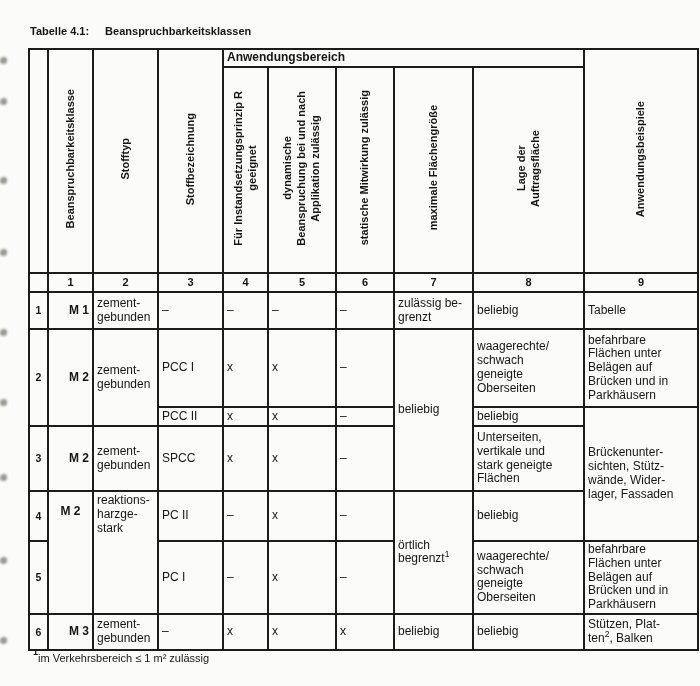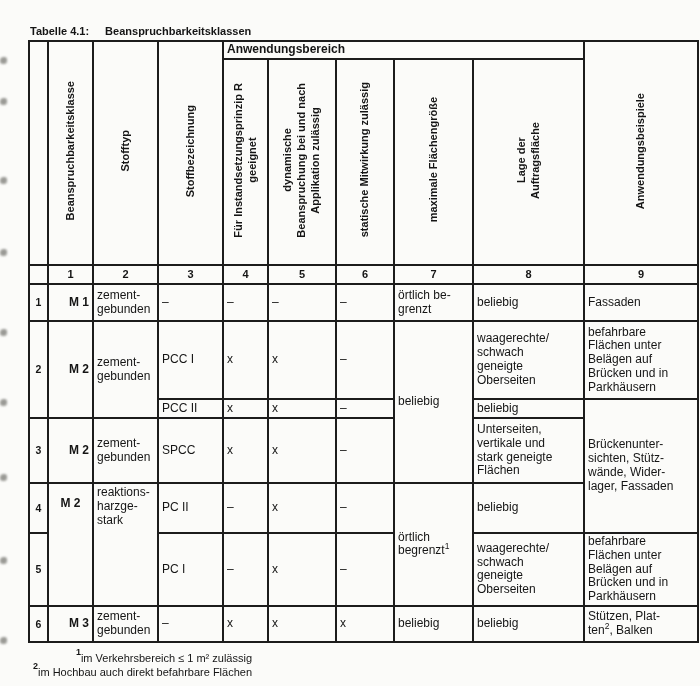--- a/index.html
+++ b/index.html
@@ -1,20 +1,20 @@
 <!DOCTYPE html>
 <html><head>
 <meta charset="utf-8">
 <style>
   html,body{margin:0;padding:0;}
   .page{position:relative;width:700px;height:686px;background:#fbfbf9;overflow:hidden;
         font-family:"Liberation Sans",sans-serif;color:#151515;}
   .title{position:absolute;left:30px;top:25px;font-size:11px;font-weight:bold;white-space:nowrap;}
   .title .gap{margin-left:16px;}
-  table.t{position:absolute;left:28px;top:40px;width:669px;border-collapse:collapse;table-layout:fixed;}
+  table.t{position:absolute;left:28px;top:48px;width:669px;border-collapse:collapse;table-layout:fixed;}
   .t td{border:2px solid #1c1c1c;padding:1px 3px;font-size:12px;line-height:1.15;
         vertical-align:middle;white-space:pre-line;overflow:hidden;text-align:left;}
   tr.rh1{height:18px;} tr.rh2{height:206px;} tr.rnum{height:19px;}
   tr.r1{height:37px;} tr.r2{height:78px;} tr.r2b{height:19px;} tr.r3{height:65px;}
   tr.r4{height:50px;} tr.r5{height:72px;} tr.r6{height:36px;}
   .ctr{text-align:center;}
   .bold{font-weight:bold;}
   .spanhead{font-size:12.5px;padding:0;}
   td.hrot{text-align:center;padding:2px 1px;}
   .rot{display:inline-block;writing-mode:vertical-rl;transform:rotate(180deg);
@@ -97,24 +97,24 @@
 
     <tr class="r1">
       <td class="num">1</td>
       <td class="kl">M 1</td>
       <td>zement-
 gebunden</td>
       <td class="ctr">–</td>
       <td class="ctr">–</td>
       <td class="ctr">–</td>
       <td class="ctr">–</td>
-      <td>örtlich be-
+      <td>zulässig be-
 grenzt</td>
       <td>beliebig</td>
-      <td>Fassaden</td>
+      <td>Tabelle</td>
     </tr>
 
     <tr class="r2">
       <td rowspan="2" class="num">2</td>
       <td rowspan="2" class="kl">M 2</td>
       <td rowspan="2">zement-
 gebunden</td>
       <td class="ctr">PCC I</td>
       <td class="ctr">x</td>
       <td class="ctr">x</td>
@@ -202,16 +202,15 @@
       <td>beliebig</td>
       <td>beliebig</td>
       <td><span>Stützen, Plat-
 ten</span><sup>2</sup><span>, Balken</span></td>
     </tr>
   </tbody>
     </table>
 
   <div class="footnotes">
     <div class="fn"><sup>1</sup><span>im Verkehrsbereich ≤ 1 m² zulässig</span></div>
-    <div class="fn"><sup>2</sup><span>im Hochbau auch direkt befahrbare Flächen</span></div>
   </div>
 
 </div>
 
 </body></html>

